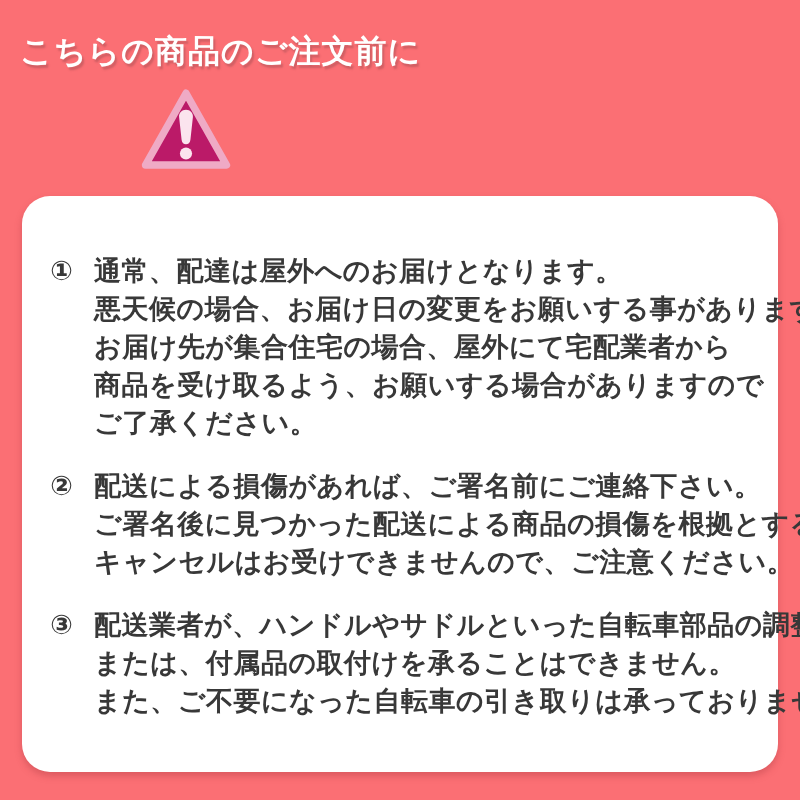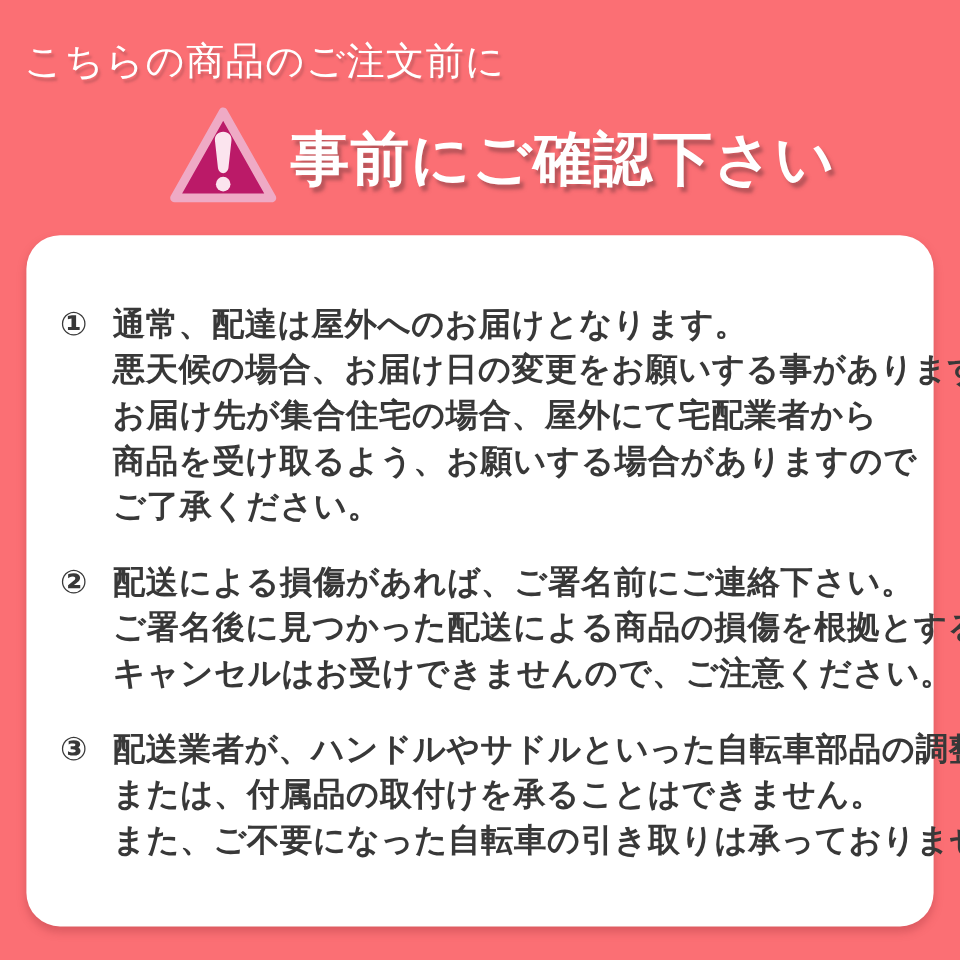--- a/index.html
+++ b/index.html
@@ -9,21 +9,21 @@
     background: #fb6f74;
     font-family: "DejaVu Sans", sans-serif;
   }
 
   
   .pre-title {
     position: absolute;
     left: 20px;
     top: 30px;
     font-size: 32px;
-    font-weight: normal;
+    font-weight: bold;
     color: #ffffff;
     letter-spacing: 1px;
     text-shadow: 2px 3px 2px rgba(145, 70, 76, 0.40);
     white-space: nowrap;
   }
 
   .title-row {
     position: absolute;
     left: 140px;
     top: 86px;
@@ -87,21 +87,20 @@
 
 <div class="title-row">
   <span class="warning-icon-wrap">
     <svg viewBox="0 0 100 94" xmlns="http://www.w3.org/2000/svg" aria-hidden="true">
       <polygon points="50,7 94,85 6,85" fill="#bb1a68" stroke="#efaac5" stroke-width="8" stroke-linejoin="round"></polygon>
       <path d="M50,25 C54.6,25 58,28.5 57.5,33 L54.8,57.5 C54.5,60.6 52.4,62.6 50,62.6
                C47.6,62.6 45.5,60.6 45.2,57.5 L42.5,33 C42,28.5 45.4,25 50,25 Z" fill="#fbe4ee"></path>
       <circle cx="50" cy="72.5" r="6.6" fill="#fbe4ee"></circle>
     </svg>
   </span>
-  <span class="main-title">事前にご確認下さい</span>
 </div>
 
 <div class="panel">
 
   <div class="notice-item">
     <span class="marker">①</span>
     <div class="line">通常、配達は屋外へのお届けとなります。</div>
     <div class="line">悪天候の場合、お届け日の変更をお願いする事があります。</div>
     <div class="line">お届け先が集合住宅の場合、屋外にて宅配業者から</div>
     <div class="line">商品を受け取るよう、お願いする場合がありますので</div>

